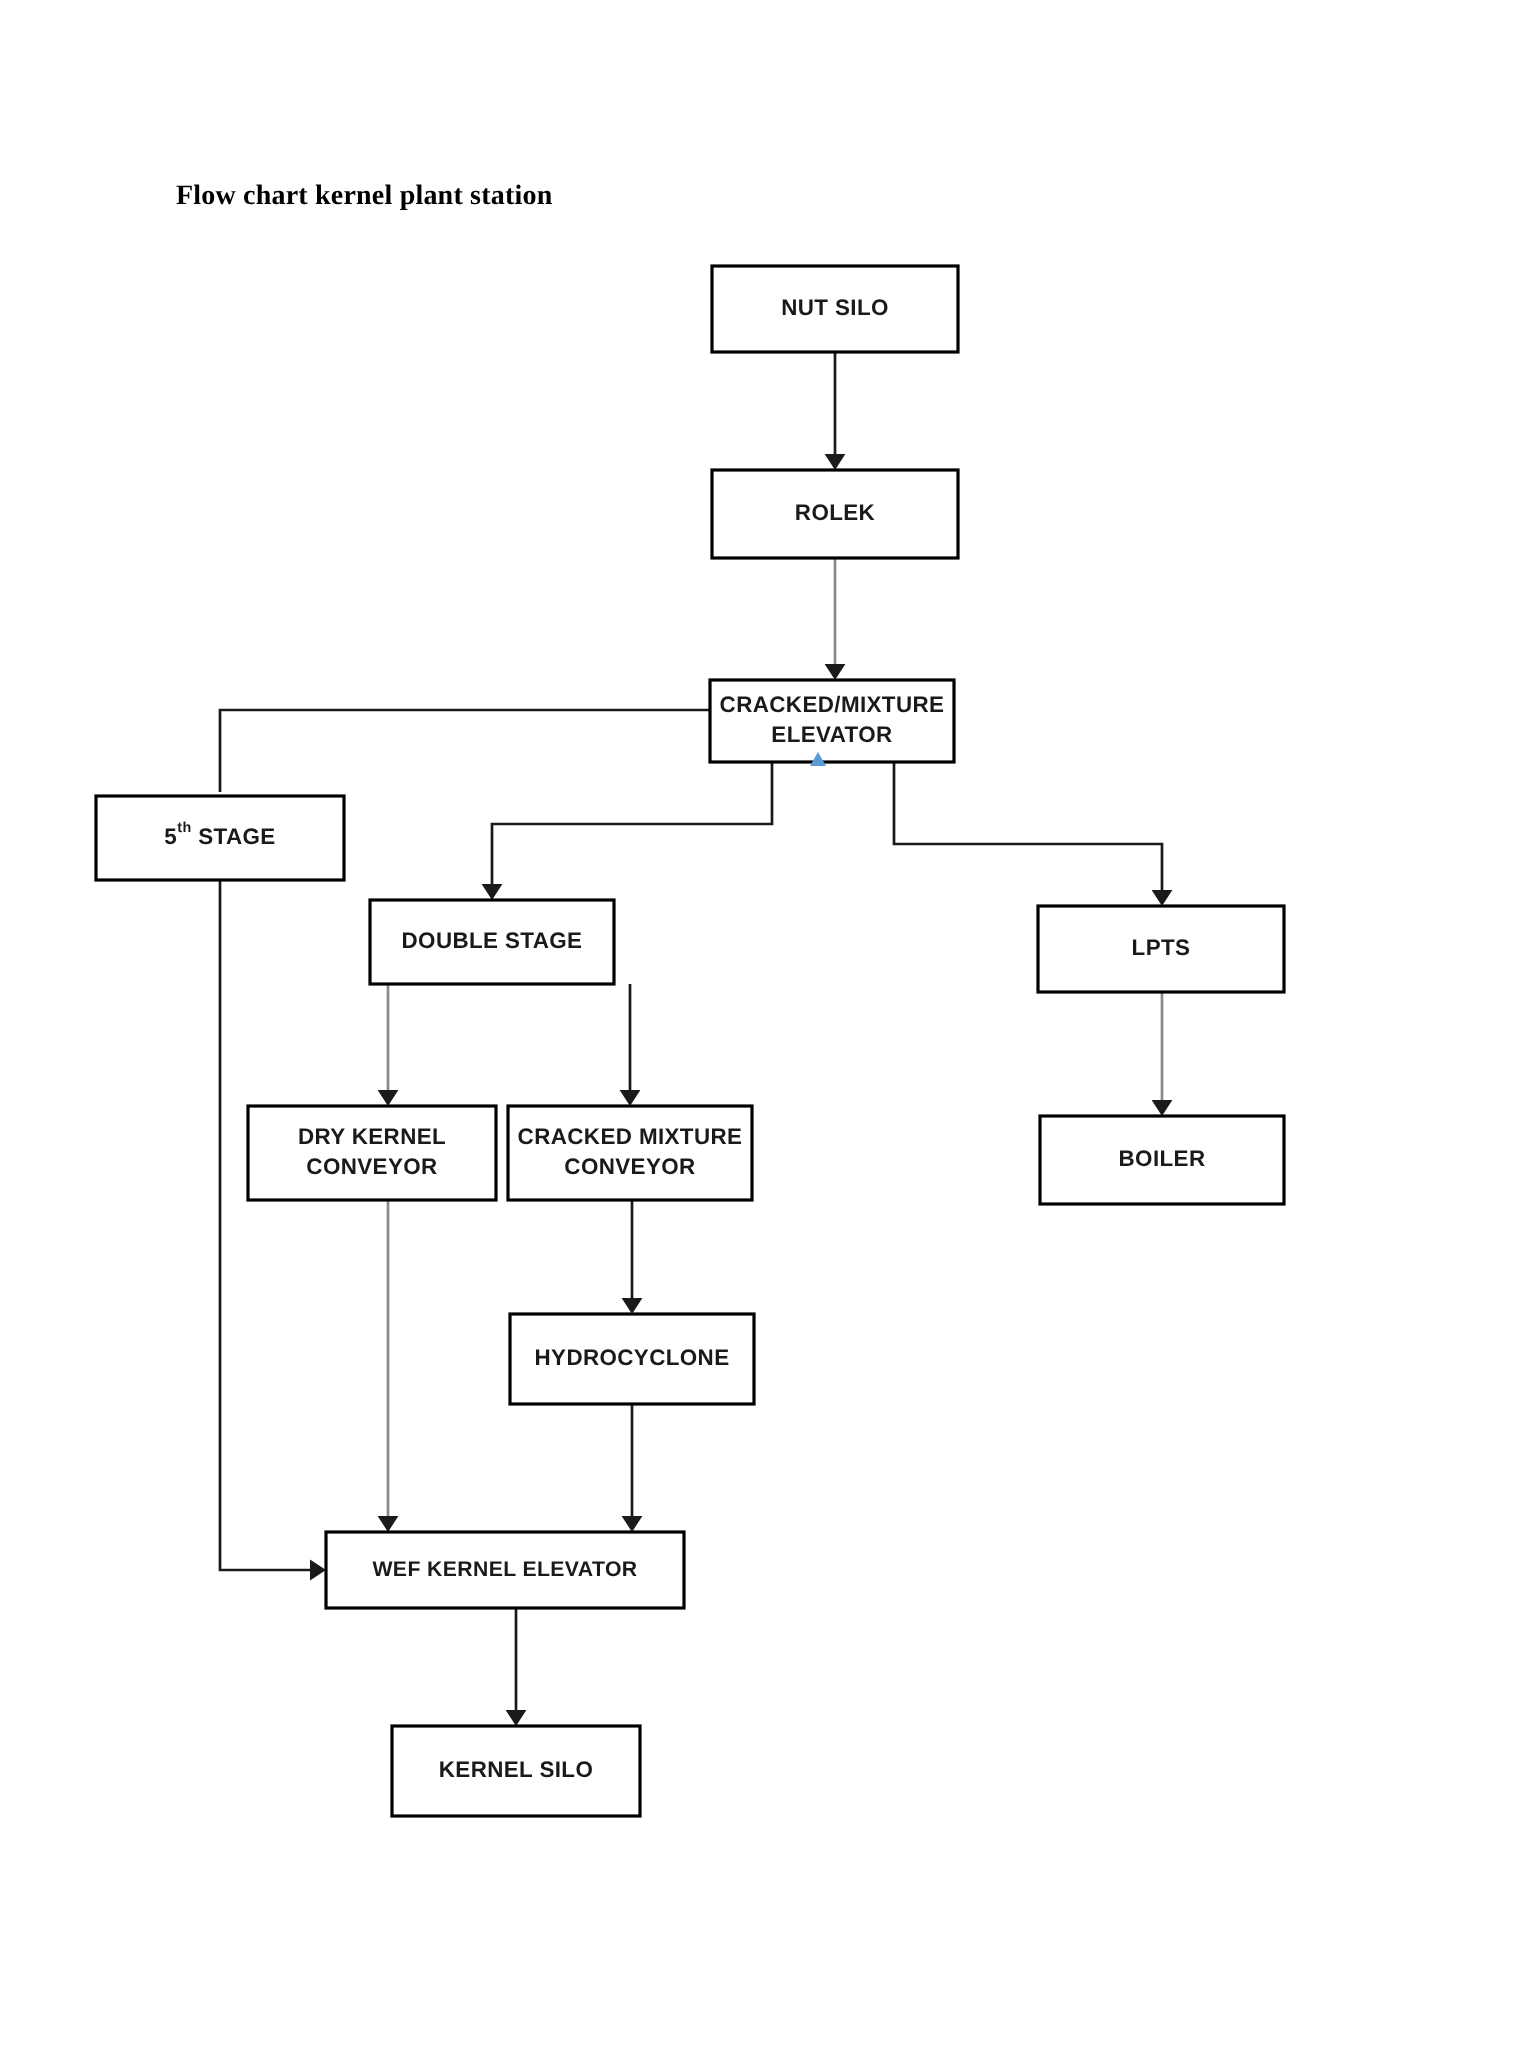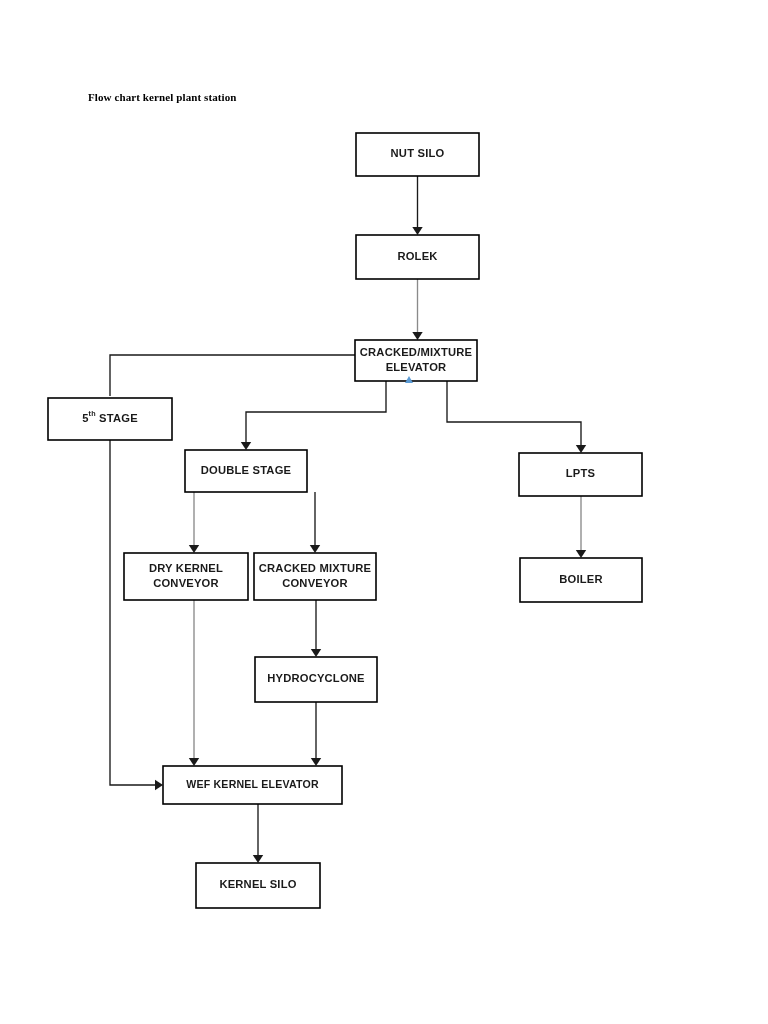--- a/index.html
+++ b/index.html
@@ -20,21 +20,21 @@
     width: 768px;
     height: 1024px;
     background: #ffffff;
   }
   #chart-title {
     position: absolute;
     left: 88px;
     top: 91px;
     font-family: "Liberation Serif", serif;
     font-weight: bold;
-    font-size: 11px;
+    font-size: 14px;
     color: #000000;
     letter-spacing: 0.1px;
     white-space: nowrap;
   }
   #flow-svg {
     position: absolute;
     left: 0;
     top: 0;
     width: 768px;
     height: 1024px;

